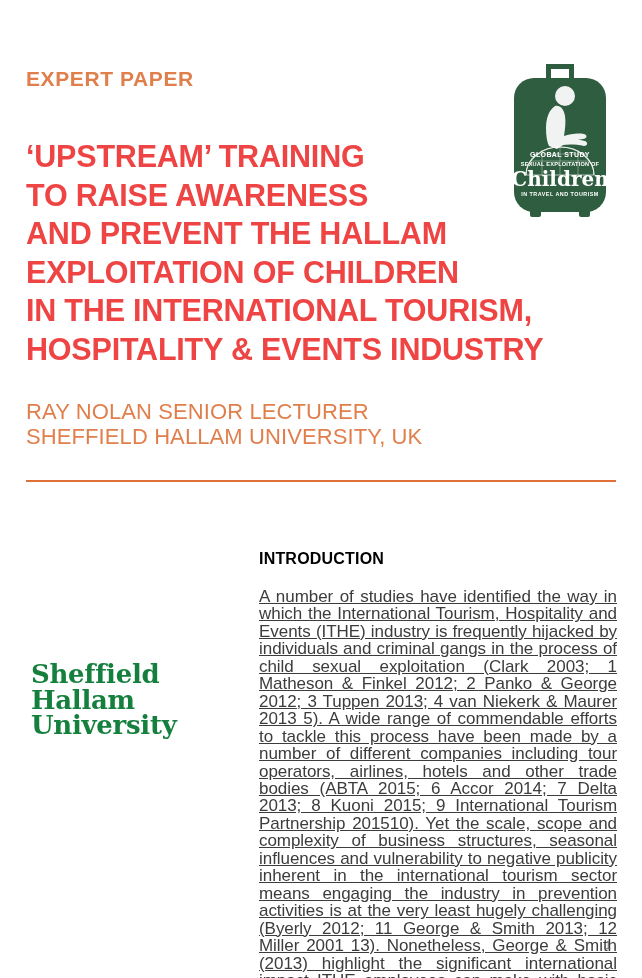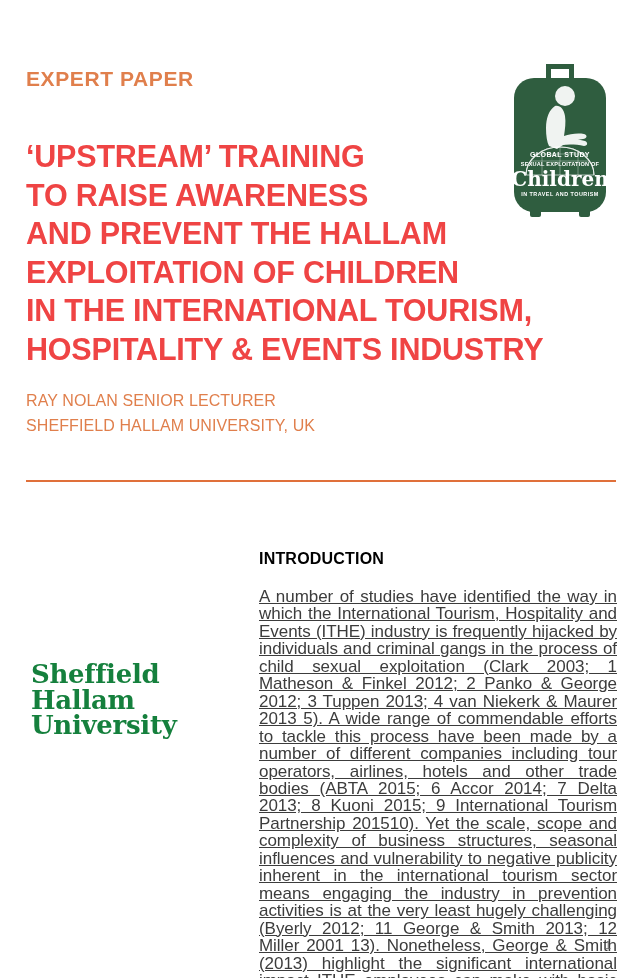--- a/index.html
+++ b/index.html
@@ -48,23 +48,23 @@
   }
   .title .tline {
     display: block;
     white-space: nowrap;
   }
 
   
   .author {
     position: absolute;
     left: 26px;
-    top: 388px;
+    top: 399px;
     color: #e07f4c;
-    font-size: 16px;
+    font-size: 22px;
     font-weight: normal;
     line-height: 25px;
     letter-spacing: 0.1px;
   }
   .author .aline { display: block; white-space: nowrap; }
 
   
   .rule {
     position: absolute;
     left: 26px;

